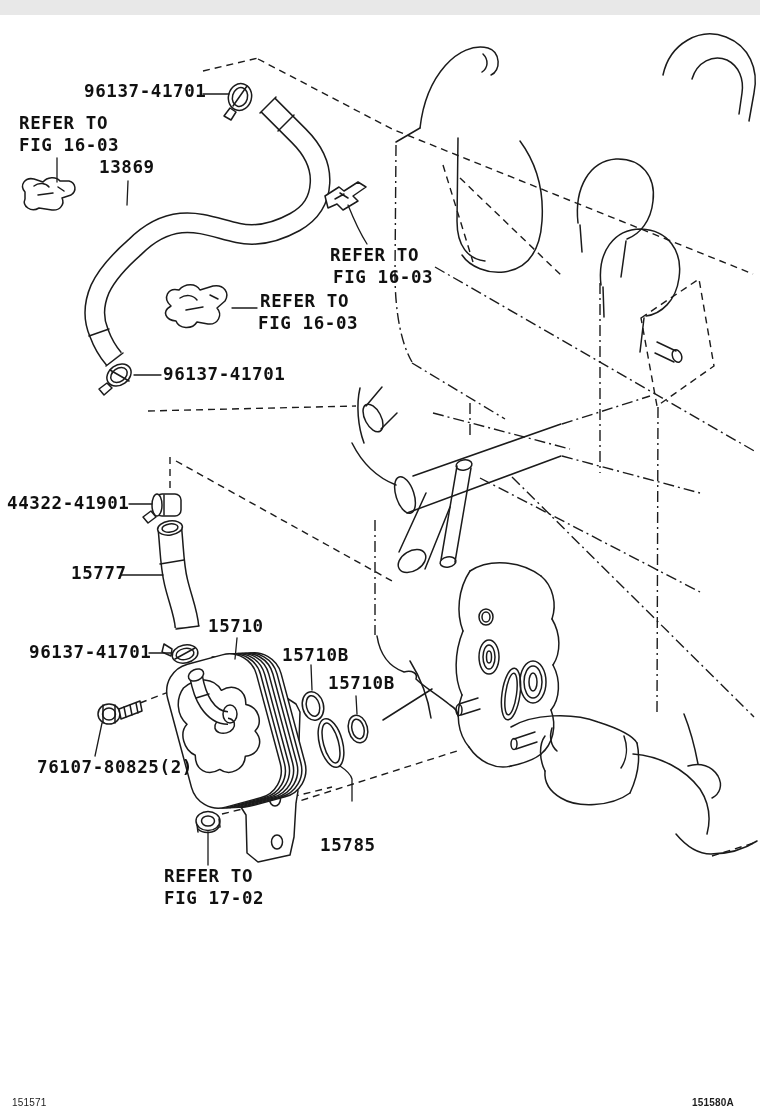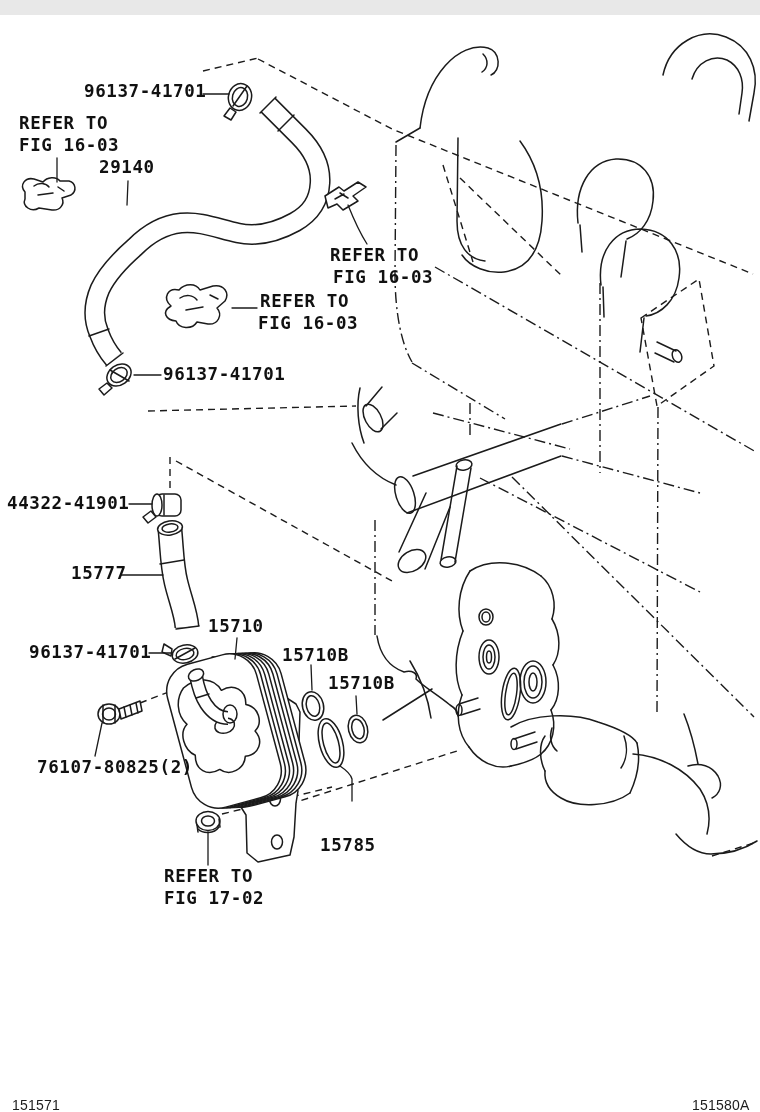--- a/index.html
+++ b/index.html
@@ -8,21 +8,21 @@
     overflow:hidden; margin:15px auto;
     font-family:"DejaVu Sans Mono","Liberation Mono",monospace;
   }
   svg.art { position:absolute; left:0; top:0; }
   .lbl {
     position:absolute; font-weight:bold; font-size:17.5px; line-height:20px;
     letter-spacing:0.6px; color:#111; white-space:nowrap;
   }
   .footer-code {
     position:absolute; font-family:"Liberation Sans","DejaVu Sans",sans-serif;
-    font-weight:normal; font-size:14px; color:#1d1d1d; letter-spacing:0.2px;
+    font-weight:normal; font-size:10px; color:#1d1d1d; letter-spacing:0.2px;
     white-space:nowrap;
   }
   .bottom-rule { position:absolute; left:0; bottom:0; width:760px; height:3px; background:#000; }
 
   
   .s   { fill:none; stroke:#1b1b1b; stroke-width:1.5; stroke-linecap:round; stroke-linejoin:round; }
   .dd  { fill:none; stroke:#1b1b1b; stroke-width:1.4; stroke-dasharray:11 4 2 4; stroke-linecap:butt; }
   .dsh { fill:none; stroke:#1b1b1b; stroke-width:1.4; stroke-dasharray:7 5; stroke-linecap:butt; }
   .ldr { fill:none; stroke:#1b1b1b; stroke-width:1.3; stroke-linecap:round; }
   .wf  { fill:#ffffff; stroke:#1b1b1b; stroke-width:1.5; stroke-linejoin:round; }
@@ -271,34 +271,34 @@
       <path class="ldr" d="M 356,681 L 357,699"></path>
       <path class="ldr" d="M 102,708 L 95,741"></path>
       <path class="ldr" d="M 340,751 C 346,755 351,760 352,764 L 352,786"></path>
       <path class="ldr" d="M 208,817 L 208,850"></path>
     </g>
   </svg>
 
   <div class="lbl" style="left:84px; top:66px;">96137-41701</div>
   <div class="lbl" style="left:19px; top:98px;">REFER TO</div>
   <div class="lbl" style="left:19px; top:120px;">FIG 16-03</div>
-  <div class="lbl" style="left:99px; top:142px;">29140</div>
+  <div class="lbl" style="left:99px; top:142px;">13869</div>
   <div class="lbl" style="left:330px; top:230px;">REFER TO</div>
   <div class="lbl" style="left:333px; top:252px;">FIG 16-03</div>
   <div class="lbl" style="left:260px; top:276px;">REFER TO</div>
   <div class="lbl" style="left:258px; top:298px;">FIG 16-03</div>
   <div class="lbl" style="left:163px; top:349px;">96137-41701</div>
   <div class="lbl" style="left:7px;  top:478px;">44322-41901</div>
   <div class="lbl" style="left:71px; top:548px;">15777</div>
   <div class="lbl" style="left:29px; top:627px;">96137-41701</div>
   <div class="lbl" style="left:208px; top:601px;">15710</div>
   <div class="lbl" style="left:282px; top:630px;">15710B</div>
   <div class="lbl" style="left:328px; top:658px;">15710B</div>
   <div class="lbl" style="left:37px; top:742px;">76107-80825(2)</div>
   <div class="lbl" style="left:320px; top:820px;">15785</div>
   <div class="lbl" style="left:164px; top:851px;">REFER TO</div>
   <div class="lbl" style="left:164px; top:873px;">FIG 17-02</div>
 
   <div class="footer-code" style="left:12px; top:1082px;">151571</div>
-  <div class="footer-code" style="left:692px; top:1082px;">151580A</div>
+  <div class="footer-code" style="left:692px; top:1082px;font-weight:bold;">151580A</div>
 
   <div class="bottom-rule"></div>
 </div>
 
 </body></html>

